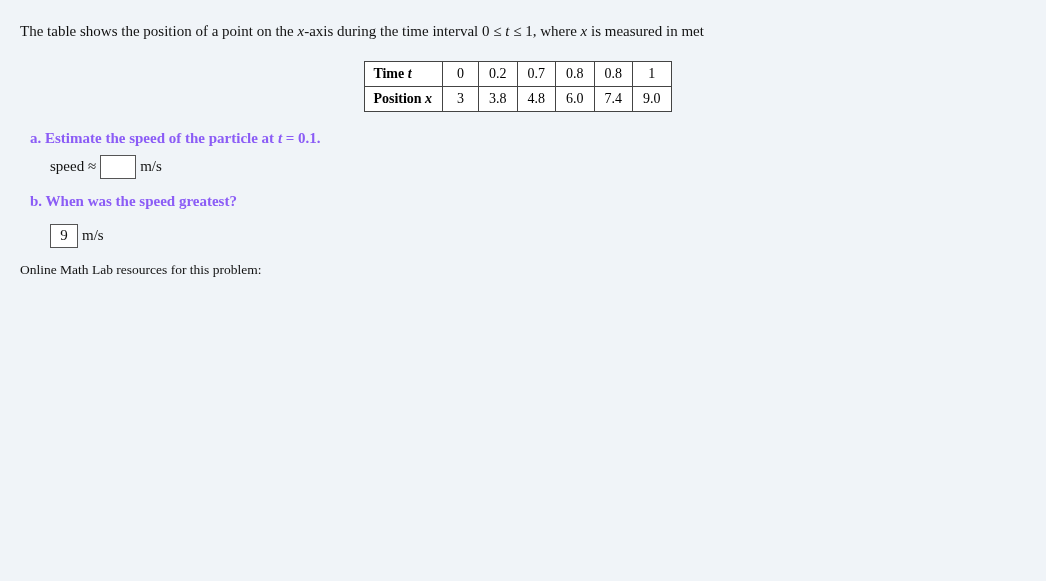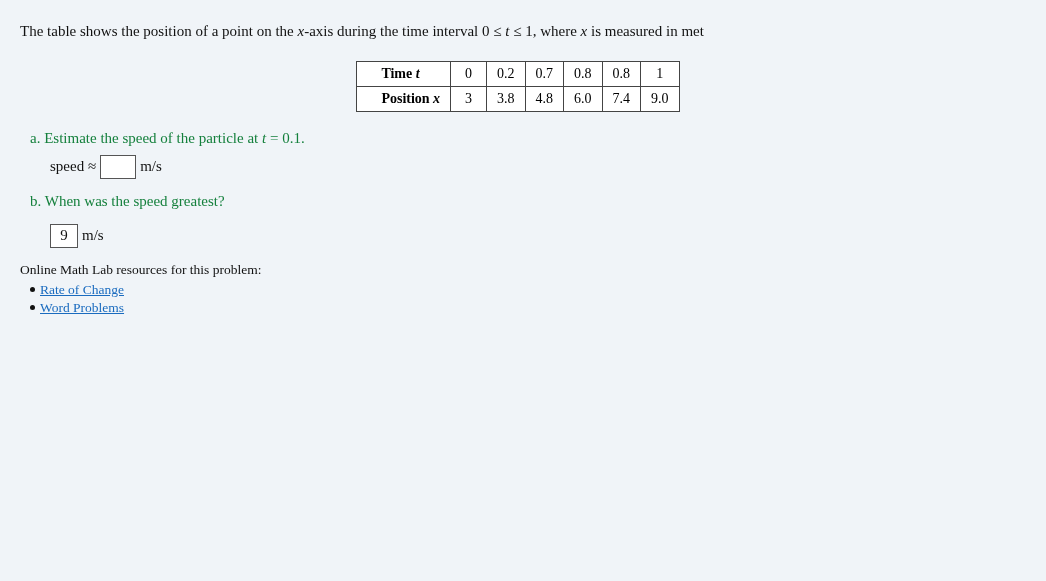--- a/index.html
+++ b/index.html
@@ -37,21 +37,21 @@
     table.data-table td {
       border: 1px solid #444;
       padding: 4px 10px;
       text-align: center;
       background: #fff;
       min-width: 36px;
     }
     table.data-table td.label-cell {
       font-weight: bold;
       text-align: left;
-      padding-left: 24px;
+      padding-left: 8px;
       background: #fff;
     }
     .part {
       margin-bottom: 14px;
       margin-left: 10px;
     }
     .part-answer {
       display: flex;
       align-items: center;
       gap: 4px;
@@ -106,22 +106,22 @@
       display: inline-block;
       flex-shrink: 0;
     }
     .link-text {
       color: #1a6bbf;
       text-decoration: underline;
       cursor: pointer;
     }
     .part-question {
       font-size: 15px;
-      font-weight: normal;
-      color: #15803d;
+      font-weight: bold;
+      color: #8b5cf6;
       margin-bottom: 8px;
     }
     .interval-answer {
       display: flex;
       align-items: center;
       gap: 5px;
       margin-left: 20px;
       font-size: 15px;
     }
   </style>
@@ -184,25 +184,15 @@
           <span>9</span>
         </div>
         <span>m/s</span>
       </div>
     </div>
 
   </div>
 
   <div class="resources-section">
     <div class="resources-title">Online Math Lab resources for this problem:</div>
-    <ul>
-      <li>
-        <span class="bullet"></span>
-        <span class="link-text">Rate of Change</span>
-      </li>
-      <li>
-        <span class="bullet"></span>
-        <span class="link-text">Word Problems</span>
-      </li>
-    </ul>
   </div>
 
 </div>
 
 </body></html>

